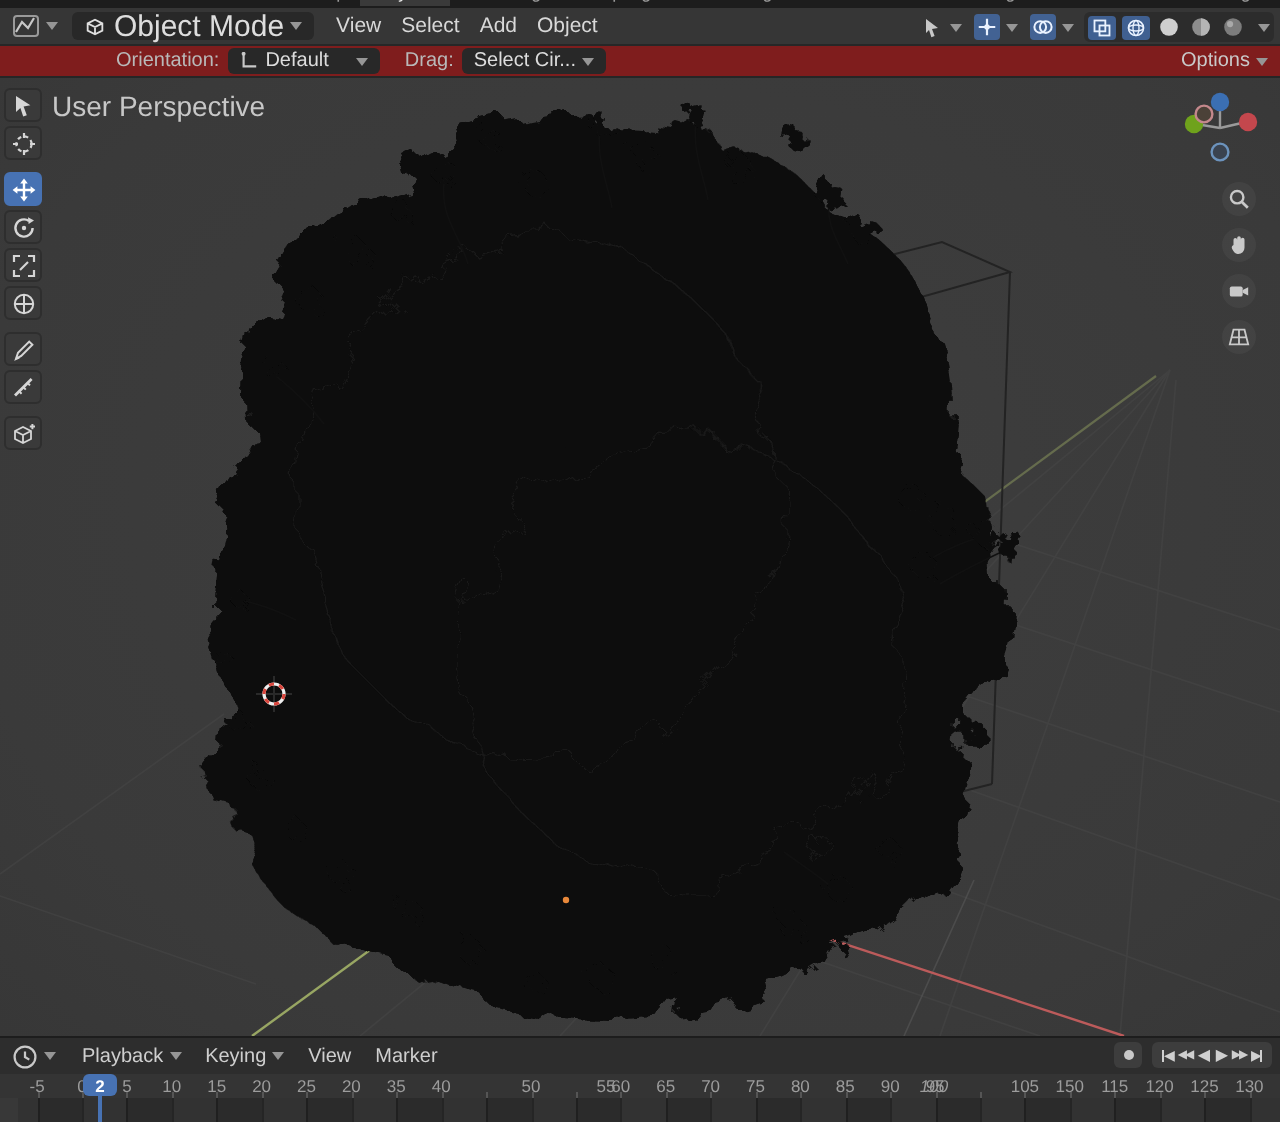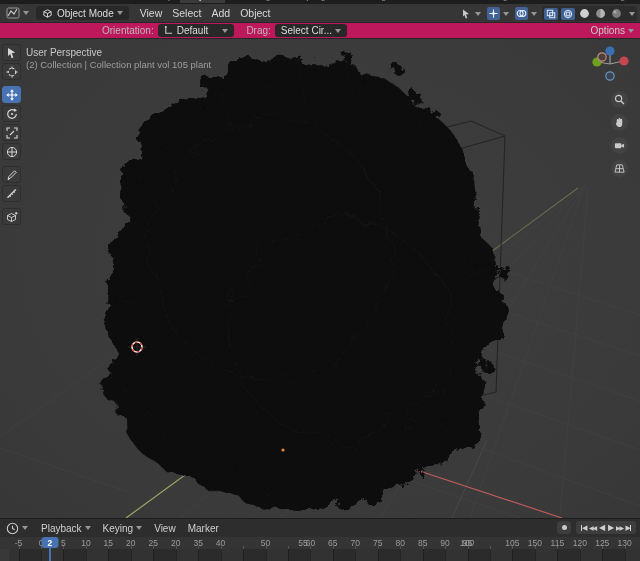--- a/index.html
+++ b/index.html
@@ -10,42 +10,42 @@
   #topbar{position:absolute;left:0;top:0;width:640px;height:4px;background:#1d1d1d;overflow:hidden;}
   #topbar-inner{position:absolute;left:0;top:-13px;height:17px;display:flex;align-items:center;font-size:9px;color:#9a9a9a;white-space:nowrap;}
   #topbar-inner .tmenu-top{padding:0 7px;}
   #topbar-inner .tab{padding:2px 9px;border-radius:4px 4px 0 0;background:#1d1d1d;}
   #topbar-inner .tab.active{background:#3a3a3a;color:#e8e8e8;}
   
   #header1{position:absolute;left:0;top:4px;width:640px;height:19px;background:#363636;border-bottom:1px solid #272727;box-sizing:border-box;display:flex;align-items:center;}
   .hgroup{display:flex;align-items:center;}
   #header1-left{padding-left:5px;gap:6px;}
   .caret{width:0;height:0;border-left:3px solid transparent;border-right:3px solid transparent;border-top:4px solid #969696;display:inline-block;margin-left:3px;flex:0 0 auto;}
-  .pill{display:flex;align-items:center;background:#282828;border-radius:3px;height:14px;padding:0 6px;font-size:10px;color:#dddddd;}
+  .pill{display:flex;align-items:center;background:#282828;border-radius:3px;height:14px;padding:0 6px;font-size:15px;color:#dddddd;}
   .menu{font-size:10.5px;color:#d8d8d8;padding:0 5px;}
   .icon-btn{display:flex;align-items:center;padding:0 1px;}
   .icon-btn svg{display:block;}
   .iconblue{background:rgba(71,114,179,.75);border-radius:2px;}
   #header1-mid{position:absolute;left:257px;top:0;height:19px;gap:5px;margin-top:39px;}
   #header1-right{position:absolute;right:3px;top:0;height:19px;gap:4px;}
   .shadegroup{display:flex;align-items:center;background:#2c2c2c;border-radius:3px;height:15px;padding:0 2px;gap:3px;}
   
-  #header2{position:absolute;left:0;top:23px;width:640px;height:16px;background:#be185d;border-bottom:1px solid #262626;box-sizing:border-box;display:flex;align-items:center;font-size:10px;color:#b9b9b9;padding-left:44px;}
+  #header2{position:absolute;left:0;top:23px;width:640px;height:16px;background:#7f1d1d;border-bottom:1px solid #262626;box-sizing:border-box;display:flex;align-items:center;font-size:10px;color:#b9b9b9;}
   #header2 .lbl{margin-right:4px;}
   #header2 .pill{height:13px;font-size:10px;}
   #options-btn{position:absolute;right:6px;display:flex;align-items:center;font-size:10px;color:#c9c9c9;}
   
   #toolbar{position:absolute;left:2px;top:44px;width:19px;display:flex;flex-direction:column;gap:2px;z-index:5;}
   .tool{width:19px;height:17px;background:#3a3a3a;border:1px solid #2e2e2e;border-radius:3px;box-sizing:border-box;display:flex;align-items:center;justify-content:center;}
   .tool.active{background:#4772b3;border-color:#4772b3;}
   .tool.gap{margin-top:4px;}
   
   #viewport{position:absolute;left:0;top:39px;width:640px;height:479px;background:radial-gradient(ellipse at 52% 45%, #3e3e3e 0%, #3a3a3a 75%, #373737 100%);overflow:hidden;}
   #vp-overlay{position:absolute;left:26px;top:8px;line-height:12px;}
-  #vp-overlay .l1{font-size:10px;color:#c7c7c7;}
+  #vp-overlay .l1{font-size:14px;color:#c7c7c7;}
   #vp-overlay .l2{font-size:9.5px;color:#9e9e9e;}
   #scene{position:absolute;left:0;top:0;}
   #gizmo{position:absolute;right:8px;top:4px;}
   #navicons{position:absolute;right:12px;top:52px;display:flex;flex-direction:column;gap:6px;align-items:center;}
   .navbtn{width:17px;height:17px;border-radius:50%;display:flex;align-items:center;justify-content:center;background:rgba(90,90,90,.25);}
   
   #timeline{position:absolute;left:0;top:518px;width:640px;height:43px;background:#2d2d2d;border-top:1px solid #1d1d1d;box-sizing:border-box;}
   #tl-header{position:absolute;left:0;top:0;width:640px;height:18px;display:flex;align-items:center;}
   #tl-menus{display:flex;align-items:center;margin-left:6px;}
   .tlmenu{font-size:10px;color:#cfcfcf;padding:0 6px;display:flex;align-items:center;}
@@ -341,21 +341,20 @@
       <g>
         <line x1="137" y1="338" x2="137" y2="356" stroke="#2a2a2a" stroke-width="1"></line>
         <line x1="128" y1="347" x2="146" y2="347" stroke="#2a2a2a" stroke-width="1"></line>
         <circle cx="137" cy="347" r="5" fill="none" stroke="#eeeeee" stroke-width="1.6"></circle>
         <circle cx="137" cy="347" r="5" fill="none" stroke="#d9453c" stroke-width="1.6" stroke-dasharray="2.6,2.6"></circle>
       </g>
     </svg>
 
     <div id="vp-overlay">
       <div class="l1">User Perspective</div>
-      <div class="l2">(2) Collection | Collection plant vol 105 plant</div>
     </div>
 
     <svg id="gizmo" width="44" height="42" viewBox="0 0 44 42">
       <g stroke="#9a9a9a" stroke-width="1.2">
         <line x1="22" y1="21" x2="22" y2="9"></line>
         <line x1="22" y1="21" x2="35" y2="18"></line>
         <line x1="22" y1="21" x2="10" y2="19"></line>
       </g>
       <circle cx="22" cy="8" r="4.6" fill="#3b6fb3"></circle>
       <circle cx="36" cy="18" r="4.6" fill="#c4474d"></circle>

